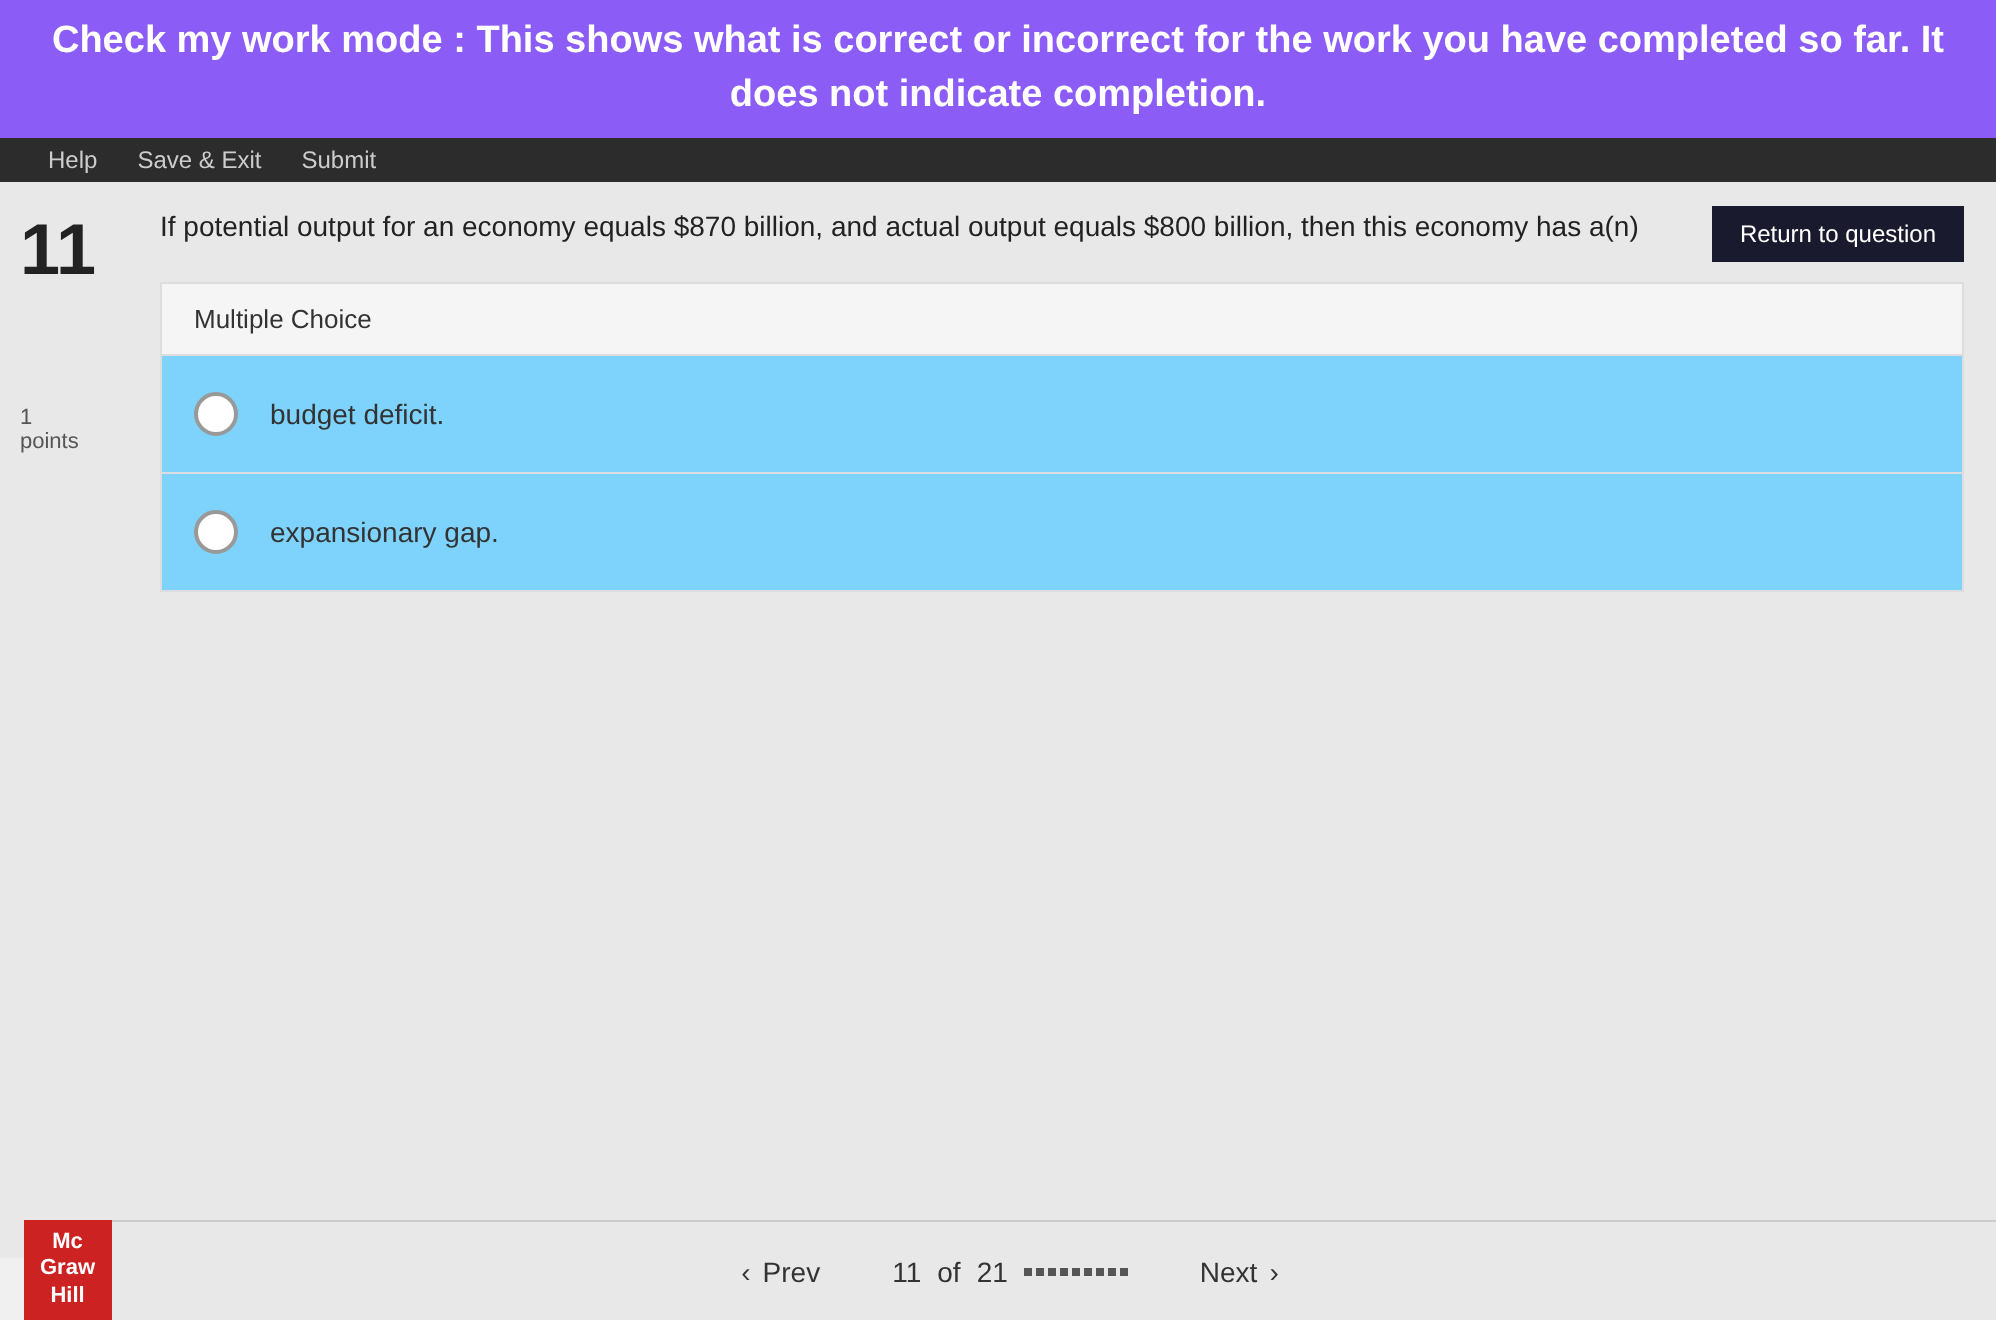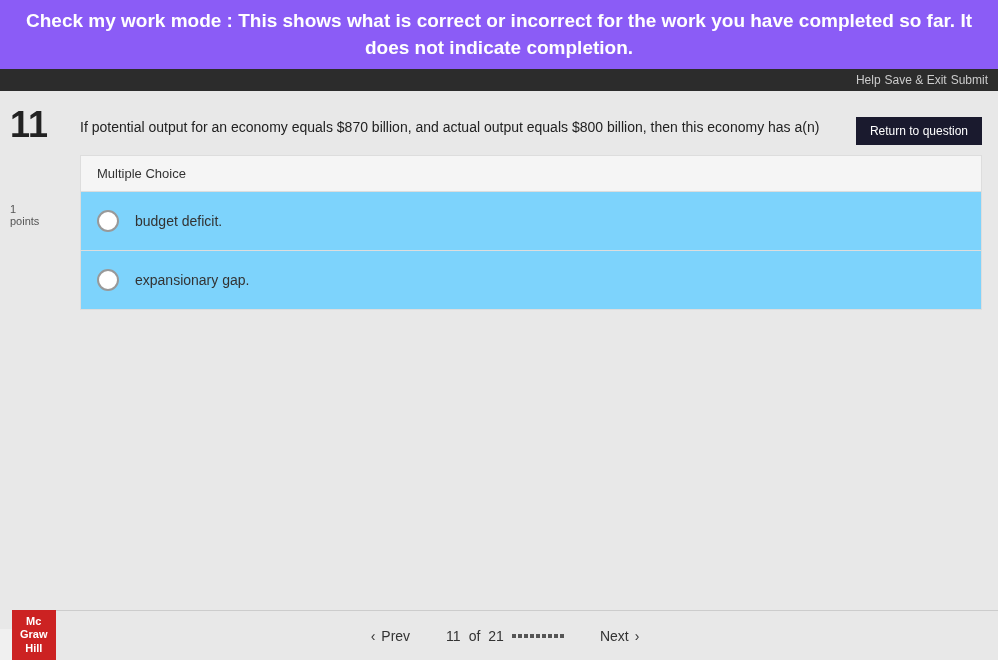--- a/index.html
+++ b/index.html
@@ -20,24 +20,23 @@
       font-weight: bold;
       text-align: center;
       padding: 8px 8px;
       line-height: 1.4;
     }
 
     
     .top-nav {
       background: #2c2c2c;
       display: flex;
-      justify-content: flex-end;
-      align-items: center;
-      padding: 4px 10px;
-      gap: 4px;
+      align-items: center;
+      padding: 4px 24px;
+      gap: 20px;
     }
     .top-nav span {
       color: #ccc;
       font-size: 12px;
       cursor: pointer;
     }
 
     
     .main-content {
       display: flex;
@@ -67,21 +66,21 @@
       margin-top: 60px;
     }
     .points-value {
       font-size: 11px;
       color: #555;
     }
 
     
     .question-area {
       flex: 1;
-      padding: 26px 16px 0 0;
+      padding: 12px 16px 0 0;
     }
 
     .question-header {
       display: flex;
       justify-content: space-between;
       align-items: flex-start;
       margin-bottom: 10px;
     }
 
     .question-text {

